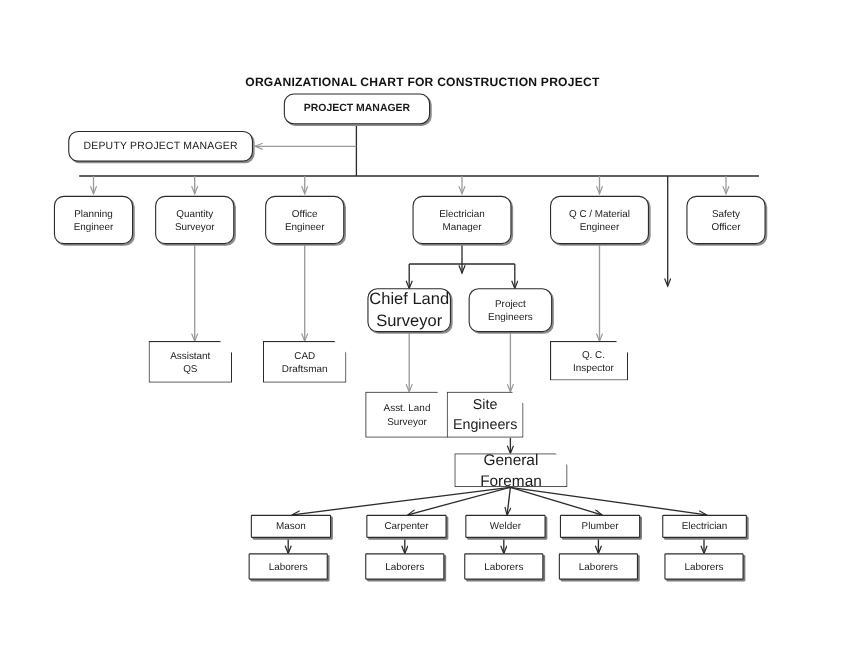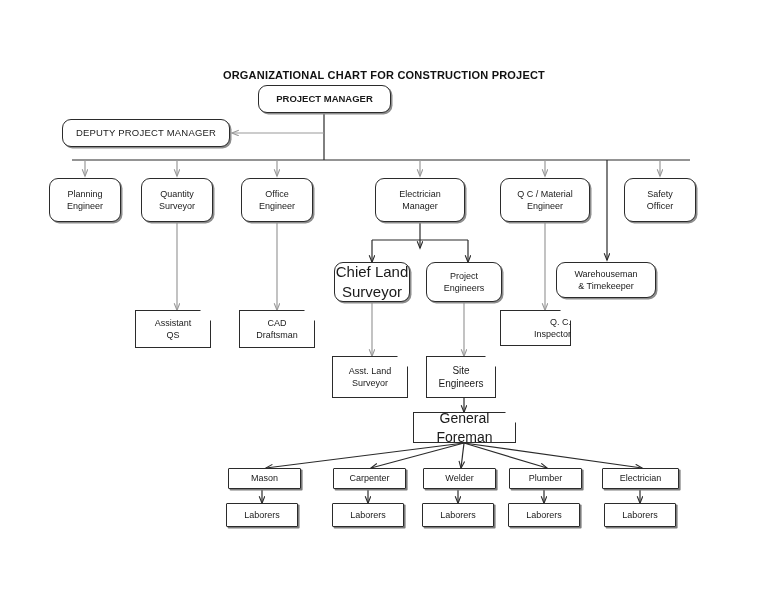--- a/index.html
+++ b/index.html
@@ -17,21 +17,21 @@
   .node .lbl{display:block;white-space:pre-line;}
 
   
   .r{border-radius:9px;box-shadow:1.5px 1.5px 0 0 #8d8d8d;}
   
   .clip{border:none;background:transparent;box-shadow:none;padding:0;}
   .clip .inner{position:absolute;left:0;top:0;right:0;bottom:0;
       background:#ffffff;border:1.2px solid #2b2b2b;
       clip-path:polygon(0 0, calc(100% - 11px) 0, 100% 11px, 100% 100%, 0 100%);}
   .clip .txt{position:relative;z-index:3;width:100%;text-align:center;white-space:pre-line;}
-  .clip.lefttext .txt{text-align:right;padding-left:8px;}
+  .clip.lefttext .txt{text-align:center;padding-left:8px;}
   
   .sq{border-radius:1px;box-shadow:1.6px 1.6px 0 0 #7c7c7c;}
 
   .t-title{position:absolute;font-weight:bold;letter-spacing:.2px;color:#111;}
   .bold{font-weight:bold;}
 </style>
 </head>
 <body>
 
 <div id="chart">
@@ -129,24 +129,20 @@
   </div>
 
   <div class="node r" style="left:334px;top:262px;width:76px;height:40px;font-size:15px;">
     <span class="lbl">Chief Land
 Surveyor</span>
   </div>
   <div class="node r" style="left:426px;top:262px;width:76px;height:40px;font-size:9px;">
     <span class="lbl">Project
 Engineers</span>
   </div>
-  <div class="node r" style="left:556px;top:262px;width:100px;height:36px;font-size:9px;">
-    <span class="lbl">Warehouseman
-&amp; Timekeeper</span>
-  </div>
 
   <div class="node clip" style="left:239px;top:310px;width:76px;height:38px;font-size:9px;">
     <div class="inner"></div>
     <span class="txt">CAD
 Draftsman</span>
   </div>
   <div class="node clip" style="left:135px;top:310px;width:76px;height:38px;font-size:9px;">
     <div class="inner"></div>
     <span class="txt">Assistant
 QS</span>
@@ -154,21 +150,21 @@
   <div class="node clip lefttext" style="left:500px;top:310px;width:71px;height:36px;font-size:9px;">
     <div class="inner"></div>
     <span class="txt">Q. C.
 Inspector</span>
   </div>
   <div class="node clip" style="left:332px;top:356px;width:76px;height:42px;font-size:9px;">
     <div class="inner"></div>
     <span class="txt">Asst. Land
 Surveyor</span>
   </div>
-  <div class="node clip" style="left:426px;top:356px;width:70px;height:42px;font-size:10px;">
+  <div class="node clip" style="left:406px;top:356px;width:70px;height:42px;font-size:13px;">
     <div class="inner"></div>
     <span class="txt">Site
 Engineers</span>
   </div>
 
   <div class="node clip" style="left:413px;top:412px;width:103px;height:31px;font-size:14px;">
     <div class="inner"></div>
     <span class="txt">General Foreman</span>
   </div>
 

